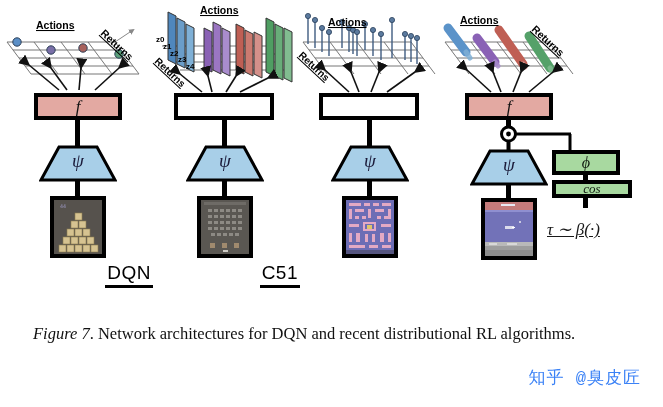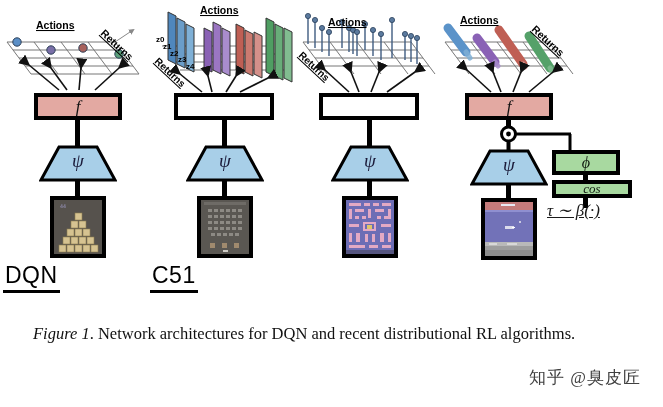--- a/index.html
+++ b/index.html
@@ -32,36 +32,36 @@
   .psi{position:absolute;width:78px;height:38px;}
   .psi svg{display:block;}
   .psi .lbl{position:absolute;left:0;top:6px;width:78px;text-align:center;
             font-style:italic;font-size:19px;color:#1b1b3a;}
 
   
   .screen{position:absolute;width:56px;height:62px;border:4px solid #000;
           box-sizing:border-box;overflow:hidden;}
 
   
-  .alg{position:absolute;width:150px;text-align:left;font-size:23px;
+  .alg{position:absolute;width:150px;text-align:right;font-size:19px;
        font-family:"Liberation Sans", sans-serif;color:#000;letter-spacing:.5px;}
   .alg span{border-bottom:3px solid #000;padding:0 2px 1px 2px;display:inline-block;}
 
   
   .gbox{position:absolute;border:4px solid #000;box-sizing:border-box;
         background:#a8d9a0;display:flex;align-items:center;justify-content:center;
         font-style:italic;color:#101a10;}
   .tau{position:absolute;font-size:17px;font-style:italic;color:#1a1a1a;white-space:nowrap;}
 
   
   .caption{position:absolute;left:33px;top:22px;width:590px;font-size:16.5px;
            line-height:23px;color:#111;}
   .caption i{font-style:italic;}
-  .watermark{position:absolute;right:22px;top:66px;font-size:17px;color:#404040;
-             font-family:Liberation Serif, serif;letter-spacing:1px;white-space:nowrap;}
+  .watermark{position:absolute;right:22px;top:66px;font-size:17px;color:#3b82f6;
+             font-family:Liberation Mono, monospace;letter-spacing:1px;white-space:nowrap;}
 </style>
 </head>
 <body>
 
 <div id="figure">
 
   <div class="col dqn">
     <svg class="topsvg" viewBox="0 0 150 92">
       <g stroke="#777" stroke-width="1" fill="none">
         <path d="M10,48 L118,48"></path>
@@ -429,22 +429,22 @@
 
     <div class="gbox" style="left:115px;top:150px;width:68px;height:25px;font-size:16px;">
       <span>ϕ</span>
     </div>
     <div class="gbox" style="left:115px;top:180px;width:80px;height:18px;font-size:13px;">
       <span>cos</span>
     </div>
     <div class="vline" style="left:146px;top:173px;height:10px;"></div>
     <div class="vline" style="left:146px;top:196px;height:12px;"></div>
 
-    <div class="tau" style="left:110px;top:200px;text-decoration:underline;">τ ∼ β(·)</div>
+    <div class="tau" style="left:110px;top:219px;text-decoration:underline;">τ ∼ β(·)</div>
 
   </div>
 
 </div>
 
 <div id="caption-area">
-  <div class="caption"><i>Figure 1</i><span>. Network architectures for DQN and recent distributional RL algorithms.</span></div>
+  <div class="caption"><i>Figure 7</i><span>. Network architectures for DQN and recent distributional RL algorithms.</span></div>
   <div class="watermark">知乎 @臭皮匠</div>
 </div>
 
 </body></html>

